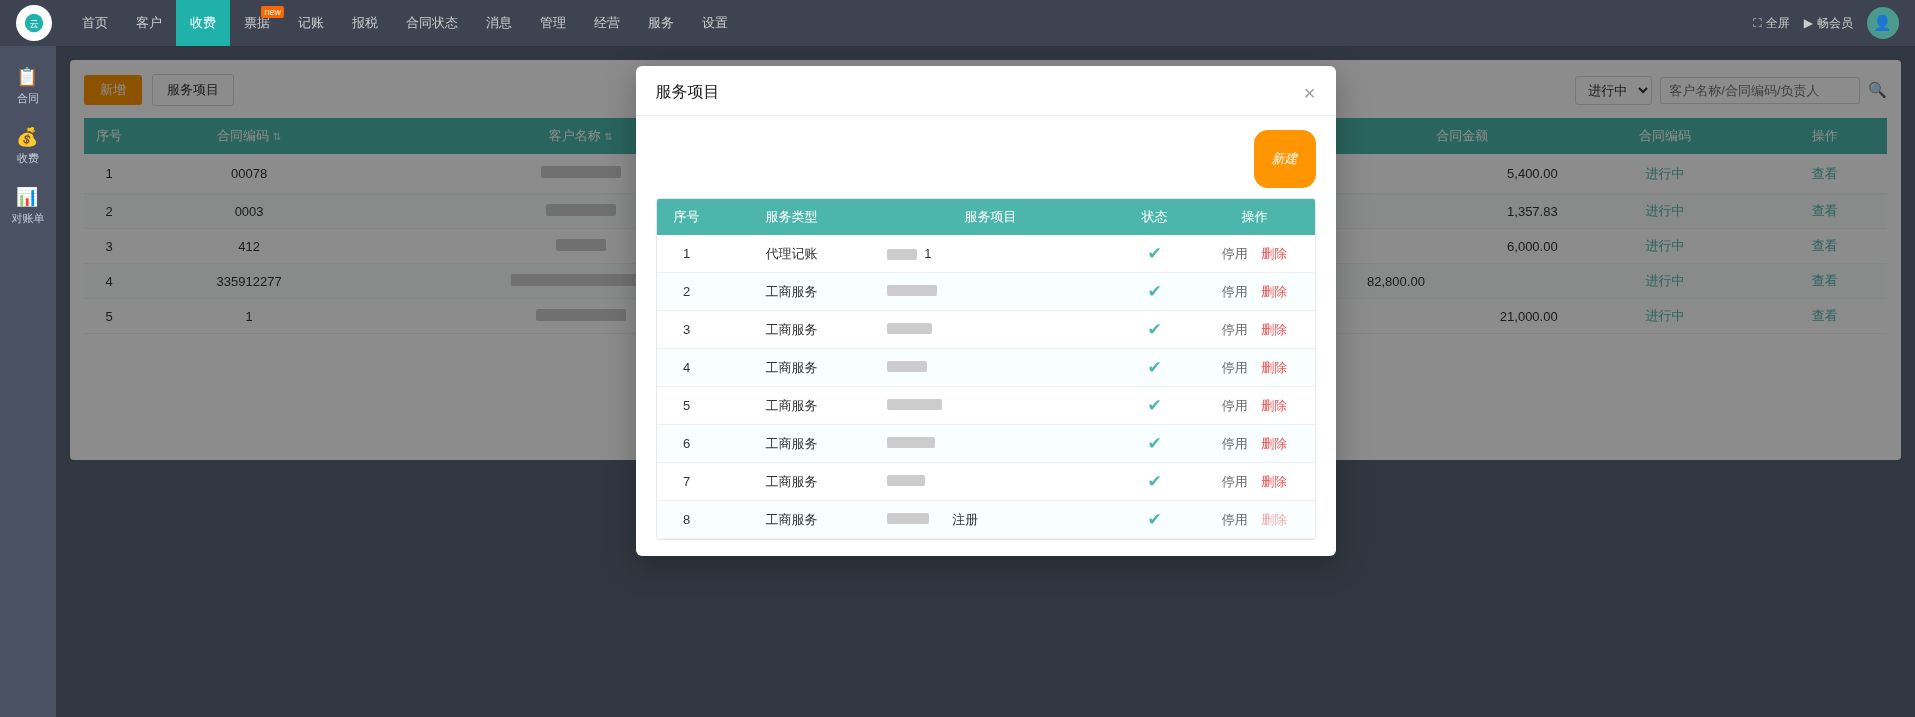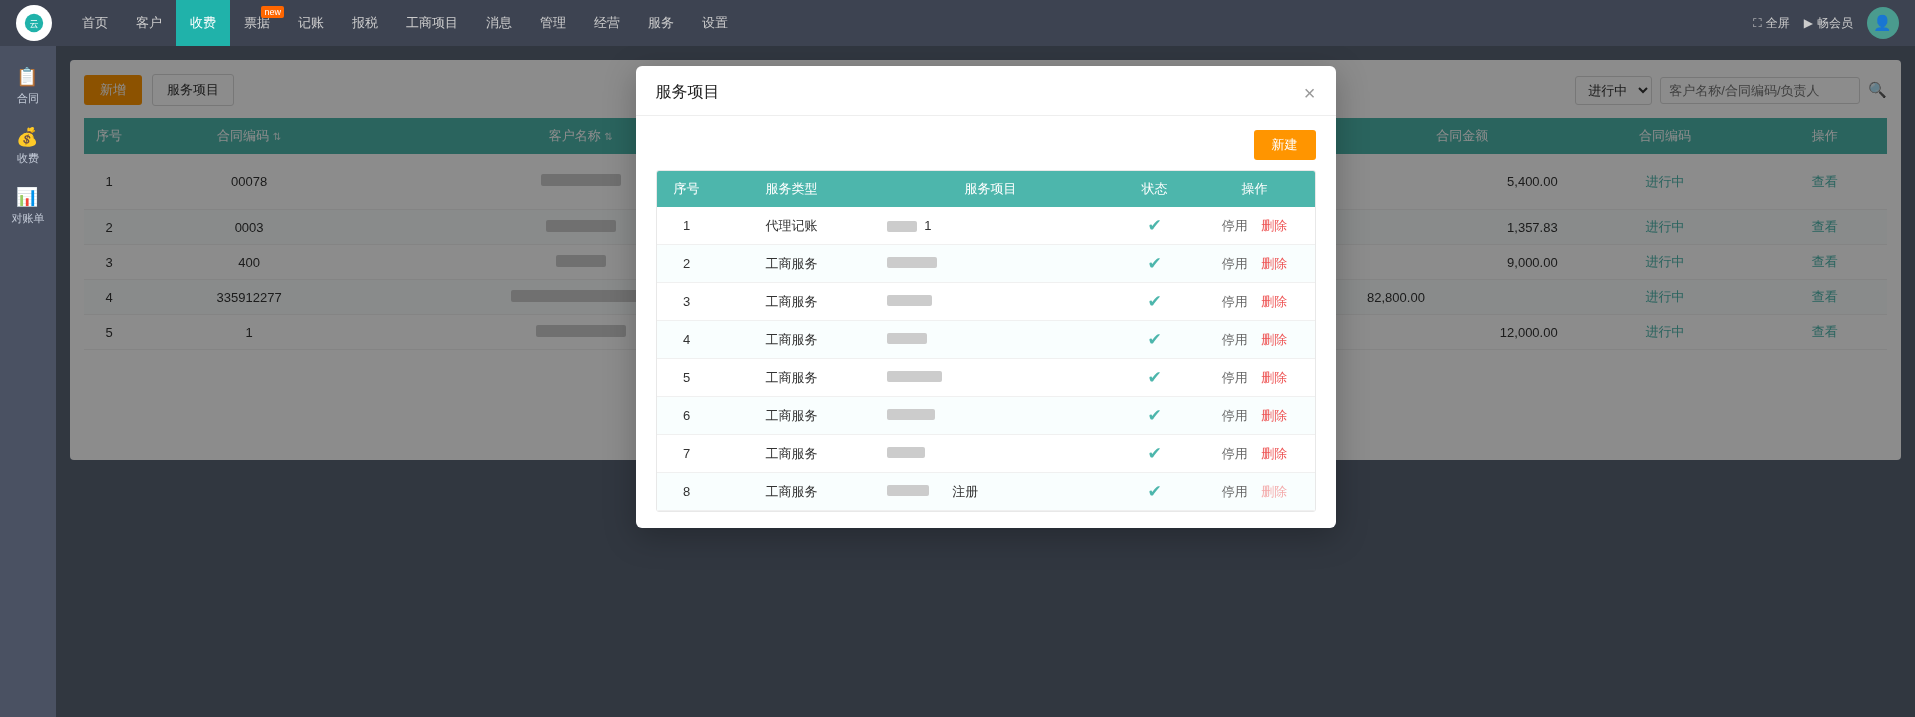--- a/index.html
+++ b/index.html
@@ -34,21 +34,21 @@
     <span>票据</span>
     <span style="background:#ff6600;color:#fff;font-size:9px;padding:1px 3px;border-radius:2px;position:absolute;top:6px;right:0px;">new</span>
   </div>
   <div style="color:#ccc;padding:0 14px;height:46px;display:flex;align-items:center;cursor:pointer;font-size:13px;">
     <span>记账</span>
   </div>
   <div style="color:#ccc;padding:0 14px;height:37px;display:flex;align-items:center;cursor:pointer;font-size:13px;">
     <span>报税</span>
   </div>
   <div style="color:#ccc;padding:0 14px;height:46px;display:flex;align-items:center;cursor:pointer;font-size:13px;">
-    <span>工商项目</span>
+    <span>合同状态</span>
   </div>
   <div style="color:#ccc;padding:0 14px;height:46px;display:flex;align-items:center;cursor:pointer;font-size:13px;">
     <span>消息</span>
   </div>
   <div style="color:#ccc;padding:0 14px;height:46px;display:flex;align-items:center;cursor:pointer;font-size:13px;">
     <span>管理</span>
   </div>
   <div style="color:#ccc;padding:0 14px;height:46px;display:flex;align-items:center;cursor:pointer;font-size:13px;">
     <span>经营</span>
   </div>
@@ -122,79 +122,79 @@
             <th style="padding:9px 10px;text-align:center;font-weight:normal;">操作</th>
           </tr>
         </thead>
         <tbody>
           <tr style="border-bottom:1px solid #f0f0f0;">
             <td style="padding:8px 10px;text-align:center;color:#333;">1</td>
             <td style="padding:8px 10px;text-align:center;color:#333;">00078</td>
             <td style="padding:8px 10px;text-align:center;"><span style="background:#ccc;color:transparent;display:inline-block;width:80px;height:12px;border-radius:2px;"> </span></td>
             <td style="padding:8px 10px;text-align:center;color:#333;">小规模记账</td>
             <td style="padding:8px 10px;text-align:center;color:#333;">202305-202404</td>
-            <td style="padding:20px 10px;text-align:right;color:#333;">5,400.00</td>
+            <td style="padding:12px 10px;text-align:right;color:#333;">5,400.00</td>
             <td style="padding:8px 10px;text-align:center;color:#4db6ac;">进行中</td>
             <td style="padding:8px 10px;text-align:center;color:#4db6ac;cursor:pointer;">查看</td>
           </tr>
           <tr style="border-bottom:1px solid #f0f0f0;background:#f9fefe;">
             <td style="padding:8px 10px;text-align:center;color:#333;">2</td>
             <td style="padding:8px 10px;text-align:center;color:#333;">0003</td>
             <td style="padding:8px 10px;text-align:center;"><span style="background:#ccc;color:transparent;display:inline-block;width:70px;height:12px;border-radius:2px;"> </span></td>
             <td style="padding:8px 10px;text-align:center;color:#333;">小规模记账</td>
             <td style="padding:8px 10px;text-align:center;color:#333;">202305-202404</td>
             <td style="padding:8px 10px;text-align:right;color:#333;">1,357.83</td>
             <td style="padding:8px 10px;text-align:center;color:#4db6ac;">进行中</td>
             <td style="padding:8px 10px;text-align:center;color:#4db6ac;cursor:pointer;">查看</td>
           </tr>
           <tr style="border-bottom:1px solid #f0f0f0;">
             <td style="padding:8px 10px;text-align:center;color:#333;">3</td>
-            <td style="padding:8px 10px;text-align:center;color:#333;">400</td>
+            <td style="padding:8px 10px;text-align:center;color:#333;">412</td>
             <td style="padding:8px 10px;text-align:center;"><span style="background:#ccc;color:transparent;display:inline-block;width:50px;height:12px;border-radius:2px;"> </span></td>
             <td style="padding:8px 10px;text-align:center;color:#333;">小规模记账</td>
             <td style="padding:8px 10px;text-align:center;color:#333;">202305-202404</td>
-            <td style="padding:8px 10px;text-align:right;color:#333;">9,000.00</td>
+            <td style="padding:8px 10px;text-align:right;color:#333;">6,000.00</td>
             <td style="padding:8px 10px;text-align:center;color:#4db6ac;">进行中</td>
             <td style="padding:8px 10px;text-align:center;color:#4db6ac;cursor:pointer;">查看</td>
           </tr>
           <tr style="border-bottom:1px solid #f0f0f0;background:#f9fefe;">
             <td style="padding:8px 10px;text-align:center;color:#333;">4</td>
             <td style="padding:8px 10px;text-align:center;color:#333;">335912277</td>
             <td style="padding:8px 10px;text-align:center;"><span style="background:#ccc;color:transparent;display:inline-block;width:140px;height:12px;border-radius:2px;"> </span></td>
             <td style="padding:8px 10px;text-align:center;color:#333;">一般纳税人...</td>
             <td style="padding:8px 10px;text-align:center;color:#333;">201807-202403</td>
             <td style="padding:8px 10px;text-align:left;color:#333;">82,800.00</td>
             <td style="padding:8px 10px;text-align:center;color:#4db6ac;">进行中</td>
             <td style="padding:8px 10px;text-align:center;color:#4db6ac;cursor:pointer;">查看</td>
           </tr>
           <tr style="border-bottom:1px solid #f0f0f0;">
             <td style="padding:8px 10px;text-align:center;color:#333;">5</td>
             <td style="padding:8px 10px;text-align:center;color:#333;">1</td>
             <td style="padding:8px 10px;text-align:center;"><span style="background:#ccc;color:transparent;display:inline-block;width:90px;height:12px;border-radius:2px;"> </span></td>
             <td style="padding:8px 10px;text-align:center;color:#333;">小规模记账</td>
             <td style="padding:8px 10px;text-align:center;color:#333;">202303-202402</td>
-            <td style="padding:8px 10px;text-align:right;color:#333;">12,000.00</td>
+            <td style="padding:8px 10px;text-align:right;color:#333;">21,000.00</td>
             <td style="padding:8px 10px;text-align:center;color:#4db6ac;">进行中</td>
             <td style="padding:8px 10px;text-align:center;color:#4db6ac;cursor:pointer;">查看</td>
           </tr>
         </tbody>
       </table>
     </div>
 
     <div style="position:absolute;top:0;left:0;right:0;bottom:0;background:rgba(0,0,0,0.45);display:flex;align-items:flex-start;justify-content:center;padding-top:20px;z-index:100;">
       <div style="background:#fff;border-radius:6px;width:700px;max-height:540px;display:flex;flex-direction:column;position:relative;box-shadow:0 8px 32px rgba(0,0,0,0.25);">
 
         <div style="display:flex;align-items:center;justify-content:space-between;padding:16px 20px 12px;border-bottom:1px solid #eee;">
           <span style="font-size:16px;font-weight:500;color:#222;">服务项目</span>
           <span style="cursor:pointer;color:#999;font-size:20px;line-height:1;">×</span>
         </div>
 
         <div style="padding:14px 20px 16px;flex:1;overflow:hidden;display:flex;flex-direction:column;">
           <div style="display:flex;justify-content:flex-end;margin-bottom:10px;">
-            <button style="background:#ff9500;color:#fff;border:none;padding:6px 18px;border-radius:3px;cursor:pointer;font-size:13px;">新建</button>
+            <button style="background:#ff9500;color:#fff;border:none;padding:20px 18px;border-radius:14px;cursor:pointer;font-size:13px;font-style:italic;">新建</button>
           </div>
 
           <div style="flex:1;overflow-y:auto;border:1px solid #e8e8e8;border-radius:3px;max-height:380px;">
             <table style="width:100%;border-collapse:collapse;font-size:13px;">
               <thead>
                 <tr style="background:#4db6ac;color:#fff;">
                   <th style="padding:9px 10px;text-align:center;font-weight:normal;width:60px;">序号</th>
                   <th style="padding:9px 10px;text-align:center;font-weight:normal;width:150px;">服务类型</th>
                   <th style="padding:9px 10px;text-align:center;font-weight:normal;">服务项目</th>
                   <th style="padding:9px 10px;text-align:center;font-weight:normal;width:80px;">状态</th>

